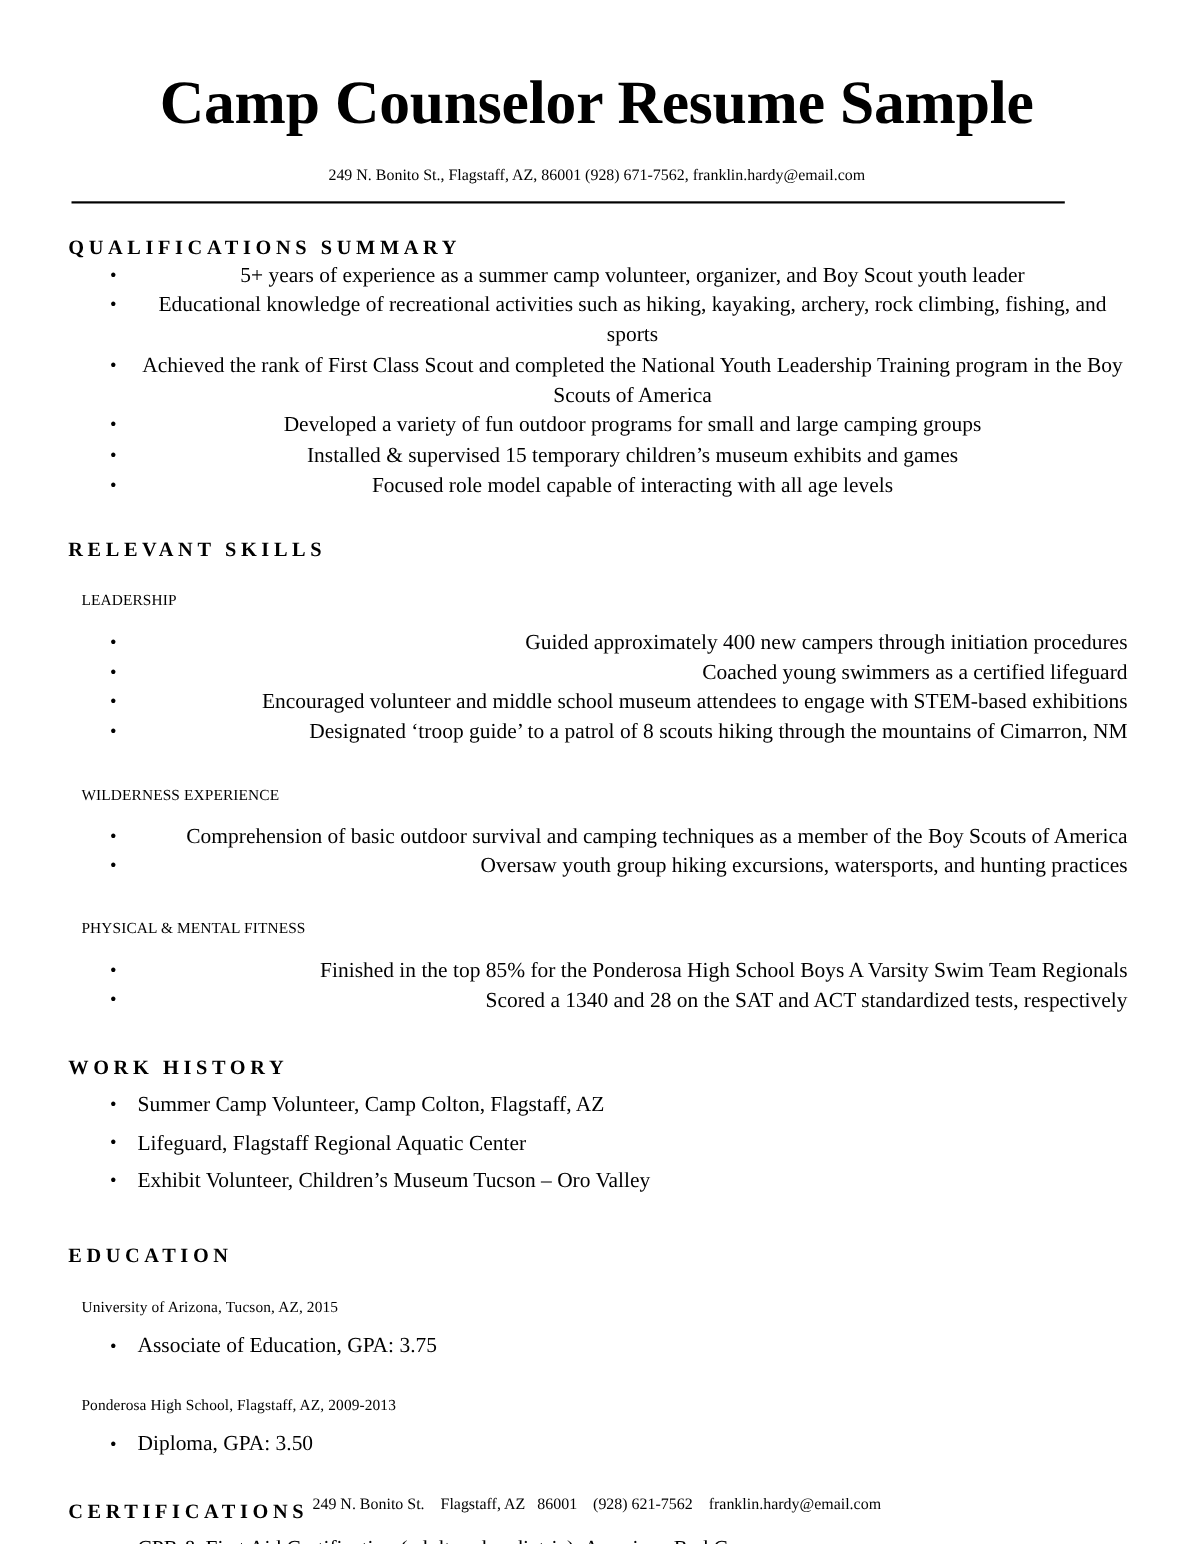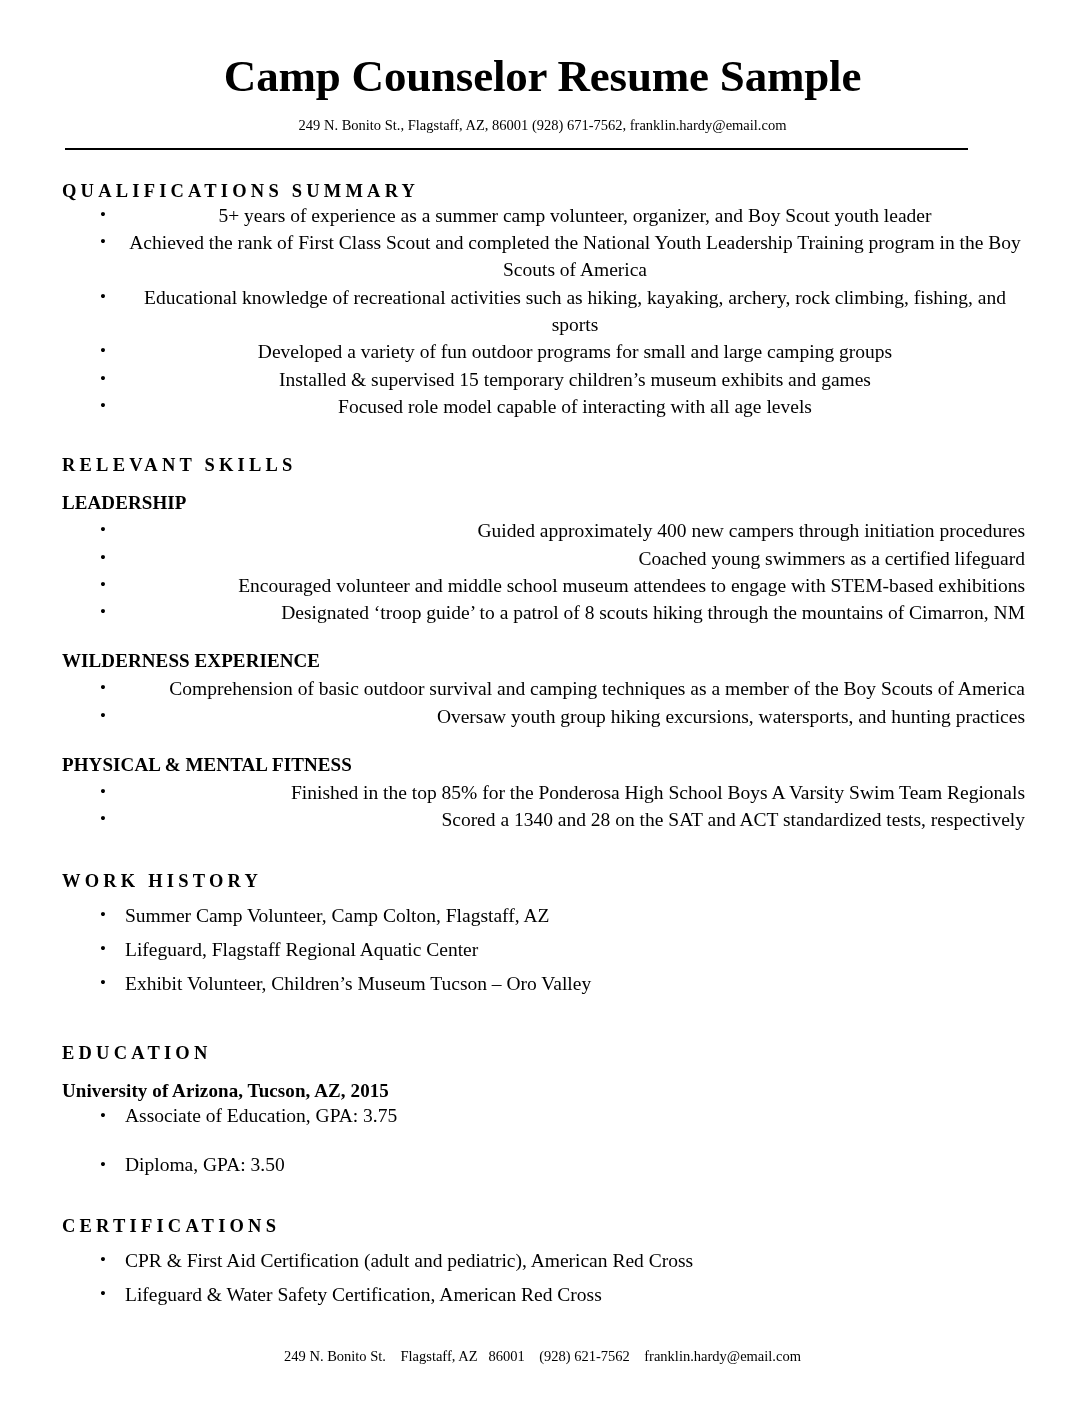--- a/index.html
+++ b/index.html
@@ -20,25 +20,25 @@
     width: 1085px;
     height: 1404px;
     box-sizing: border-box;
     padding: 0;
     position: relative;
   }
 
   
   .doc-title {
     text-align: center;
-    font-size: 45px;
+    font-size: 56px;
     font-weight: bold;
     line-height: 1.0;
     letter-spacing: -0.2px;
-    margin: 0;
+    margin: 12px;
     padding-top: 54px;
   }
   .contact-line {
     text-align: center;
     font-size: 14.5px;
     line-height: 1.2;
     margin: 0;
     padding-top: 18px;
   }
   .header-rule {
@@ -62,25 +62,25 @@
     margin: 0;
     line-height: 1.1;
   }
   .sec-qualifications { padding-top: 31px; }
   .sec-skills        { padding-top: 35px; }
   .sec-work          { padding-top: 38px; }
   .sec-education     { padding-top: 38px; }
   .sec-certifications{ padding-top: 38px; }
 
   .sub-title {
-    font-size: 19px;
-    font-weight: bold;
+    font-size: 14px;
+    font-weight: normal;
     letter-spacing: 0.1px;
     line-height: 1.15;
-    margin: 0;
+    margin: 12px;
   }
   .sub-title.gap-top { padding-top: 24px; }
   .sub-title.first   { padding-top: 17px; }
 
   ul.bullets {
     list-style: none;
     margin: 0;
     padding: 0;
   }
   ul.bullets li {
@@ -133,22 +133,22 @@
   <h1 class="doc-title">Camp Counselor Resume Sample</h1>
   <p class="contact-line">249 N. Bonito St., Flagstaff, AZ, 86001 (928) 671-7562, franklin.hardy@email.com</p>
   <hr class="header-rule">
 
   <div class="content">
 
     <section class="section sec-qualifications">
       <h2 class="section-title">QUALIFICATIONS SUMMARY</h2>
       <ul class="bullets summary-list">
         <li>5+ years of experience as a summer camp volunteer, organizer, and Boy Scout youth leader</li>
+        <li>Educational knowledge of recreational activities such as hiking, kayaking, archery, rock climbing, fishing, and sports</li>
         <li>Achieved the rank of First Class Scout and completed the National Youth Leadership Training program in the Boy Scouts of America</li>
-        <li>Educational knowledge of recreational activities such as hiking, kayaking, archery, rock climbing, fishing, and sports</li>
         <li>Developed a variety of fun outdoor programs for small and large camping groups</li>
         <li>Installed &amp; supervised 15 temporary children’s museum exhibits and games</li>
         <li>Focused role model capable of interacting with all age levels</li>
       </ul>
     </section>
 
     <section class="section sec-skills">
       <h2 class="section-title">RELEVANT SKILLS</h2>
 
       <h3 class="sub-title first">LEADERSHIP</h3>
@@ -185,20 +185,21 @@
       <h2 class="section-title">EDUCATION</h2>
 
       <div class="edu-entry">
         <h3 class="sub-title first">University of Arizona, Tucson, AZ, 2015</h3>
         <ul class="bullets edu">
           <li>Associate of Education, GPA: 3.75</li>
         </ul>
       </div>
 
       <div class="edu-entry spaced">
+        <h3 class="sub-title">Ponderosa High School, Flagstaff, AZ, 2009-2013</h3>
         <ul class="bullets edu">
           <li>Diploma, GPA: 3.50</li>
         </ul>
       </div>
     </section>
 
     <section class="section sec-certifications">
       <h2 class="section-title">CERTIFICATIONS</h2>
       <ul class="bullets loose">
         <li>CPR &amp; First Aid Certification (adult and pediatric), American Red Cross</li>

